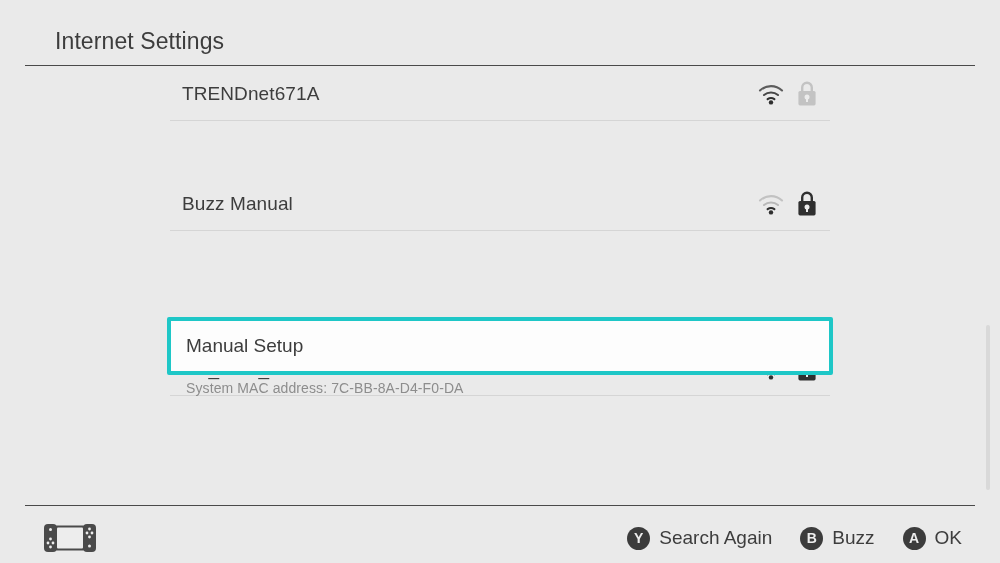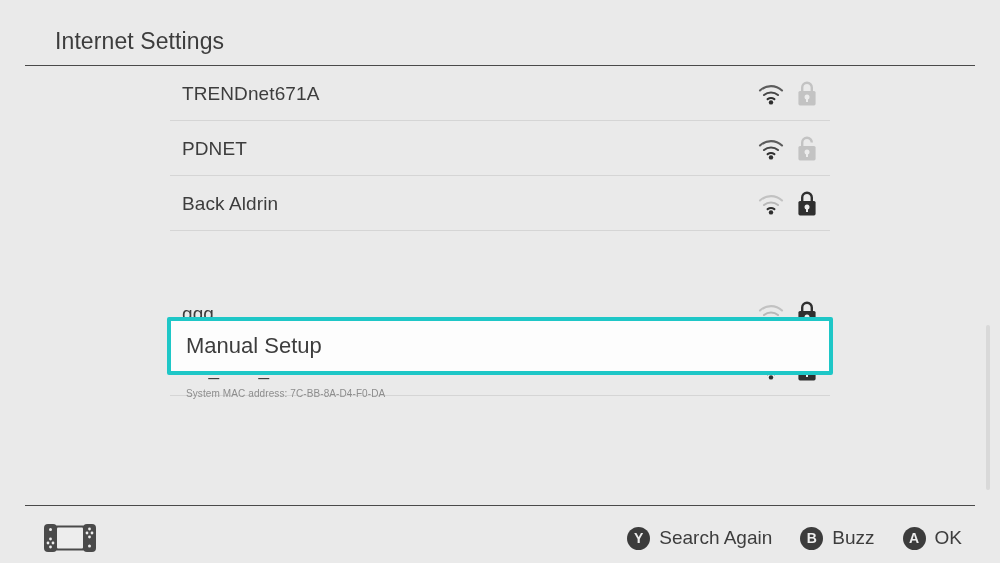--- a/index.html
+++ b/index.html
@@ -108,34 +108,33 @@
     background: #fdfdfd;
     border: 4px solid #1ec7c7;
     border-radius: 2px;
     box-sizing: content-box;
   }
   .manual-label {
     position: absolute;
     left: 15px;
     top: 50%;
     transform: translateY(-50%);
-    font-size: 22px;
+    font-size: 19px;
     color: #3d3d3d;
     white-space: nowrap;
   }
 
   .mac-caption {
     position: absolute;
     left: 186px;
     top: 380px;
-    font-size: 10px;
+    font-size: 14px;
     color: #8d8d8d;
     white-space: nowrap;
     letter-spacing: 0.1px;
-    margin-top: 8px;
   }
 
   
   .scroll-track {
     position: absolute;
     left: 986px;
     top: 70px;
     width: 4px;
     height: 425px;
     background: transparent;
@@ -228,58 +227,22 @@
           </svg></span>
         <span class="lock-icon"><svg viewBox="0 0 22 26" width="22" height="26" aria-hidden="true">
             <path d="M6.2 10 V6.6 a4.8 4.8 0 0 1 9.6 0 V10" stroke="#c3c3c3" stroke-width="2.4" fill="none"></path>
             <rect x="2.4" y="10" width="17.2" height="14.4" rx="1.6" ry="1.6" fill="#c3c3c3"></rect>
             <circle cx="11" cy="16" r="2.5" fill="#ececec"></circle>
             <rect x="10" y="16" width="2" height="5" fill="#ececec"></rect>
           </svg></span>
       </div>
       <div class="sep"></div>
     </div>
-    <div class="net-row" style="top: 55px;">
-      <div class="net-name">PDNET</div>
-      <div class="net-icons">
-        <span class="wifi-icon"><svg viewBox="0 0 26 22" width="26" height="22" aria-hidden="true">
-            <path d="M2 7.5 A16 16 0 0 1 24 7.5" stroke="#5c5c5c" stroke-width="2.1" fill="none" stroke-linecap="round"></path>
-            <path d="M6 12 A11 11 0 0 1 20 12" stroke="#474747" stroke-width="2.1" fill="none" stroke-linecap="round"></path>
-            <path d="M9.6 16.2 A6 6 0 0 1 16.4 16.2" stroke="#2f2f2f" stroke-width="2.1" fill="none" stroke-linecap="round"></path>
-            <circle cx="13" cy="19.4" r="2.2" fill="#2f2f2f"></circle>
-          </svg></span>
-        <span class="lock-icon"><svg viewBox="0 0 22 26" width="22" height="26" aria-hidden="true">
-            <path d="M6.2 10 V6.6 a4.8 4.8 0 0 1 9.6 0" stroke="#c3c3c3" stroke-width="2.4" fill="none"></path>
-            <rect x="2.4" y="10" width="17.2" height="14.4" rx="1.6" ry="1.6" fill="#c3c3c3"></rect>
-            <circle cx="11" cy="16" r="2.5" fill="#ececec"></circle>
-            <rect x="10" y="16" width="2" height="5" fill="#ececec"></rect>
-          </svg></span>
-      </div>
-      <div class="sep"></div>
-    </div>
     <div class="net-row" style="top: 110px;">
-      <div class="net-name">Back Aldrin</div>
-      <div class="net-icons">
-        <span class="wifi-icon"><svg viewBox="0 0 26 22" width="26" height="22" aria-hidden="true">
-            <path d="M2 7.5 A16 16 0 0 1 24 7.5" stroke="#c2c2c2" stroke-width="2.1" fill="none" stroke-linecap="round"></path>
-            <path d="M6 12 A11 11 0 0 1 20 12" stroke="#b8b8b8" stroke-width="2.1" fill="none" stroke-linecap="round"></path>
-            <path d="M9.6 16.2 A6 6 0 0 1 16.4 16.2" stroke="#2f2f2f" stroke-width="2.1" fill="none" stroke-linecap="round"></path>
-            <circle cx="13" cy="19.4" r="2.2" fill="#2f2f2f"></circle>
-          </svg></span>
-        <span class="lock-icon"><svg viewBox="0 0 22 26" width="22" height="26" aria-hidden="true">
-            <path d="M6.2 10 V6.6 a4.8 4.8 0 0 1 9.6 0 V10" stroke="#2f2f2f" stroke-width="2.4" fill="none"></path>
-            <rect x="2.4" y="10" width="17.2" height="14.4" rx="1.6" ry="1.6" fill="#2f2f2f"></rect>
-            <circle cx="11" cy="16" r="2.5" fill="#ececec"></circle>
-            <rect x="10" y="16" width="2" height="5" fill="#ececec"></rect>
-          </svg></span>
-      </div>
-      <div class="sep"></div>
-    </div>
-    <div class="net-row" style="top: 220px;">
-      <div class="net-name">ggg</div>
+      <div class="net-name">Buzz Manual</div>
       <div class="net-icons">
         <span class="wifi-icon"><svg viewBox="0 0 26 22" width="26" height="22" aria-hidden="true">
             <path d="M2 7.5 A16 16 0 0 1 24 7.5" stroke="#c2c2c2" stroke-width="2.1" fill="none" stroke-linecap="round"></path>
             <path d="M6 12 A11 11 0 0 1 20 12" stroke="#b8b8b8" stroke-width="2.1" fill="none" stroke-linecap="round"></path>
             <path d="M9.6 16.2 A6 6 0 0 1 16.4 16.2" stroke="#2f2f2f" stroke-width="2.1" fill="none" stroke-linecap="round"></path>
             <circle cx="13" cy="19.4" r="2.2" fill="#2f2f2f"></circle>
           </svg></span>
         <span class="lock-icon"><svg viewBox="0 0 22 26" width="22" height="26" aria-hidden="true">
             <path d="M6.2 10 V6.6 a4.8 4.8 0 0 1 9.6 0 V10" stroke="#2f2f2f" stroke-width="2.4" fill="none"></path>
             <rect x="2.4" y="10" width="17.2" height="14.4" rx="1.6" ry="1.6" fill="#2f2f2f"></rect>

